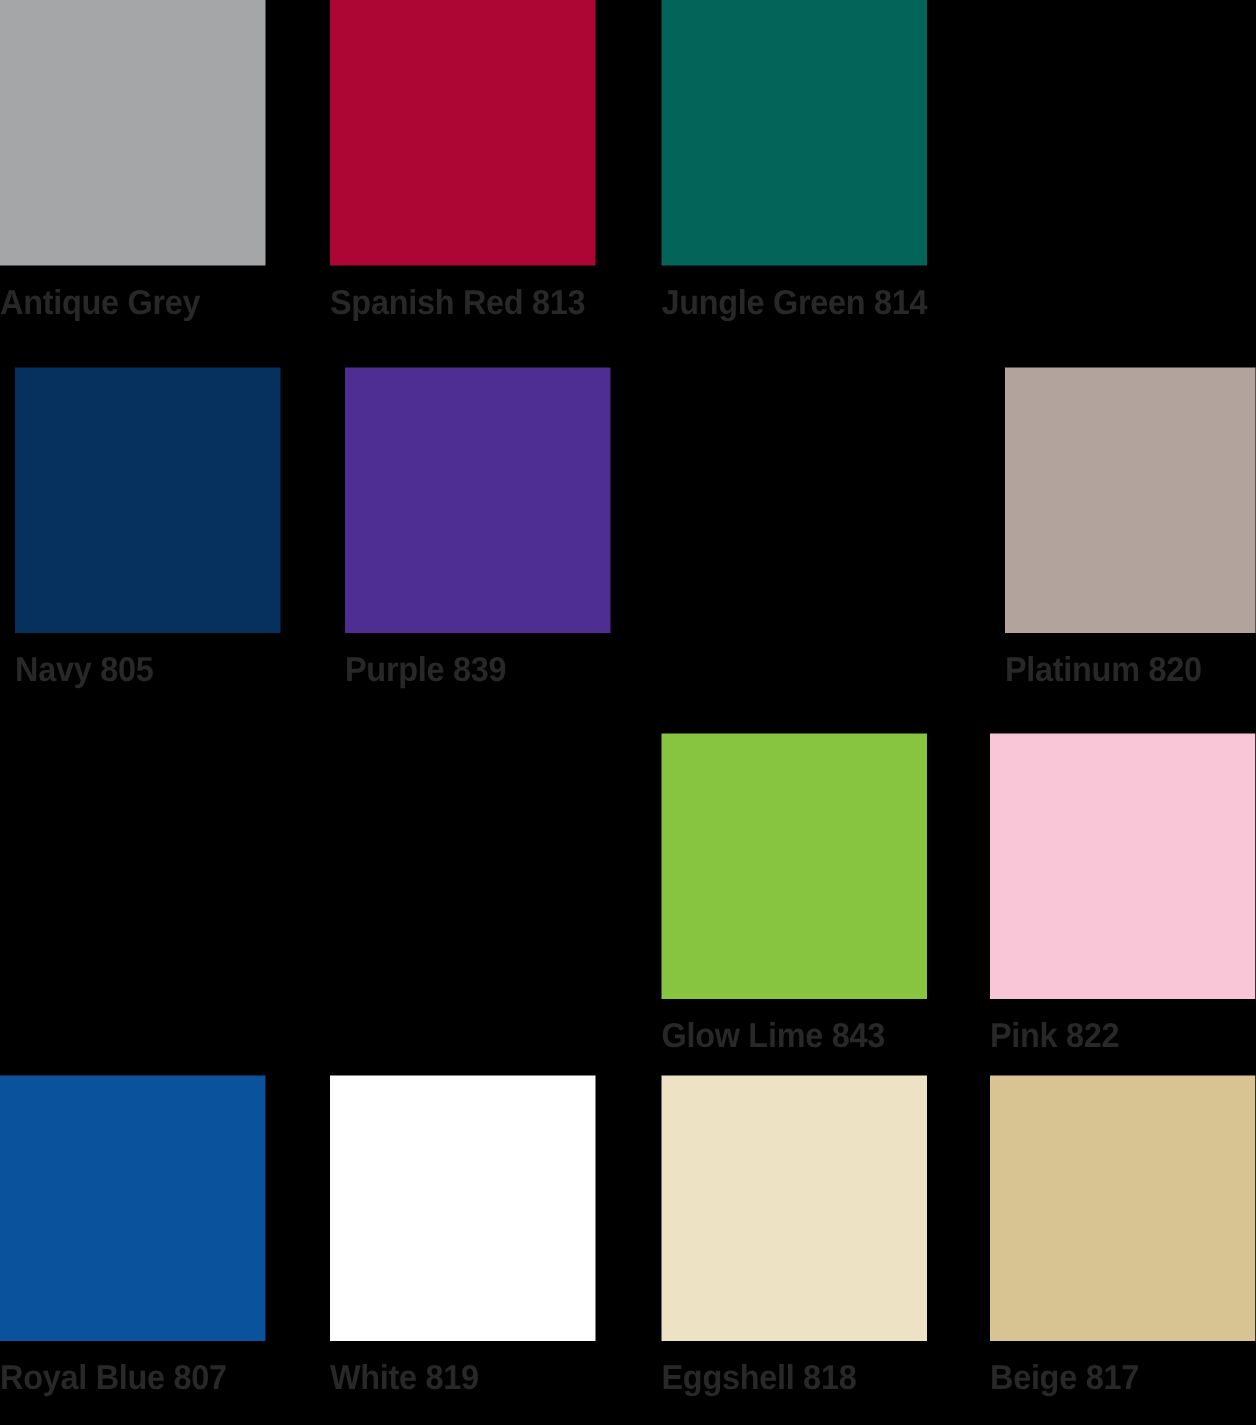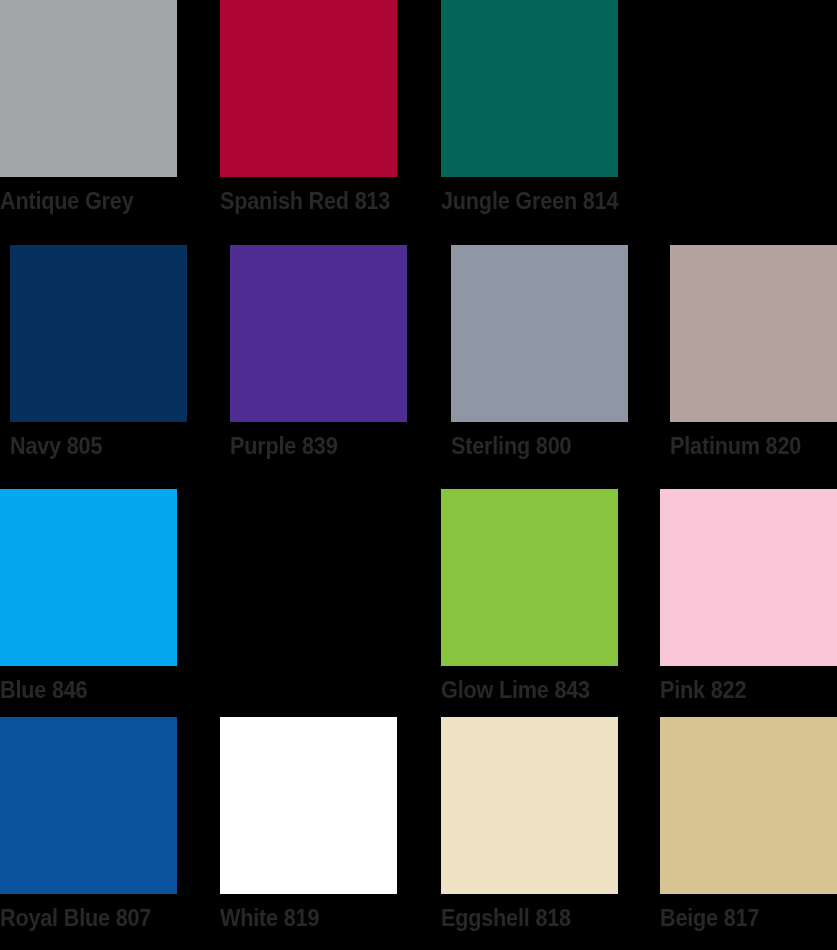--- a/index.html
+++ b/index.html
@@ -76,31 +76,23 @@
       <div class="swatch-label" style="color: rgb(40, 40, 40);">Jungle Green 814</div>
     </div>
     <div class="swatch-cell col-0 row-1">
       <div class="swatch-chip" style="background: rgb(6, 49, 95);"></div>
       <div class="swatch-label" style="color: rgb(40, 40, 40);">Navy 805</div>
     </div>
     <div class="swatch-cell col-1 row-1">
       <div class="swatch-chip" style="background: rgb(78, 46, 146);"></div>
       <div class="swatch-label" style="color: rgb(40, 40, 40);">Purple 839</div>
     </div>
-    <div class="swatch-cell col-2 row-1">
-      <div class="swatch-chip" style="background: rgb(142, 151, 163);"></div>
-      <div class="swatch-label" style="color: rgb(40, 40, 40);">Sterling 800</div>
-    </div>
     <div class="swatch-cell col-3 row-1">
       <div class="swatch-chip" style="background: rgb(178, 163, 157);"></div>
       <div class="swatch-label" style="color: rgb(40, 40, 40);">Platinum 820</div>
-    </div>
-    <div class="swatch-cell col-0 row-2">
-      <div class="swatch-chip" style="background: rgb(5, 168, 238);"></div>
-      <div class="swatch-label" style="color: rgb(40, 40, 40);">Blue 846</div>
     </div>
     <div class="swatch-cell col-2 row-2">
       <div class="swatch-chip" style="background: rgb(135, 197, 65);"></div>
       <div class="swatch-label" style="color: rgb(40, 40, 40);">Glow Lime 843</div>
     </div>
     <div class="swatch-cell col-3 row-2">
       <div class="swatch-chip" style="background: rgb(248, 198, 215);"></div>
       <div class="swatch-label" style="color: rgb(40, 40, 40);">Pink 822</div>
     </div>
     <div class="swatch-cell col-0 row-3">

